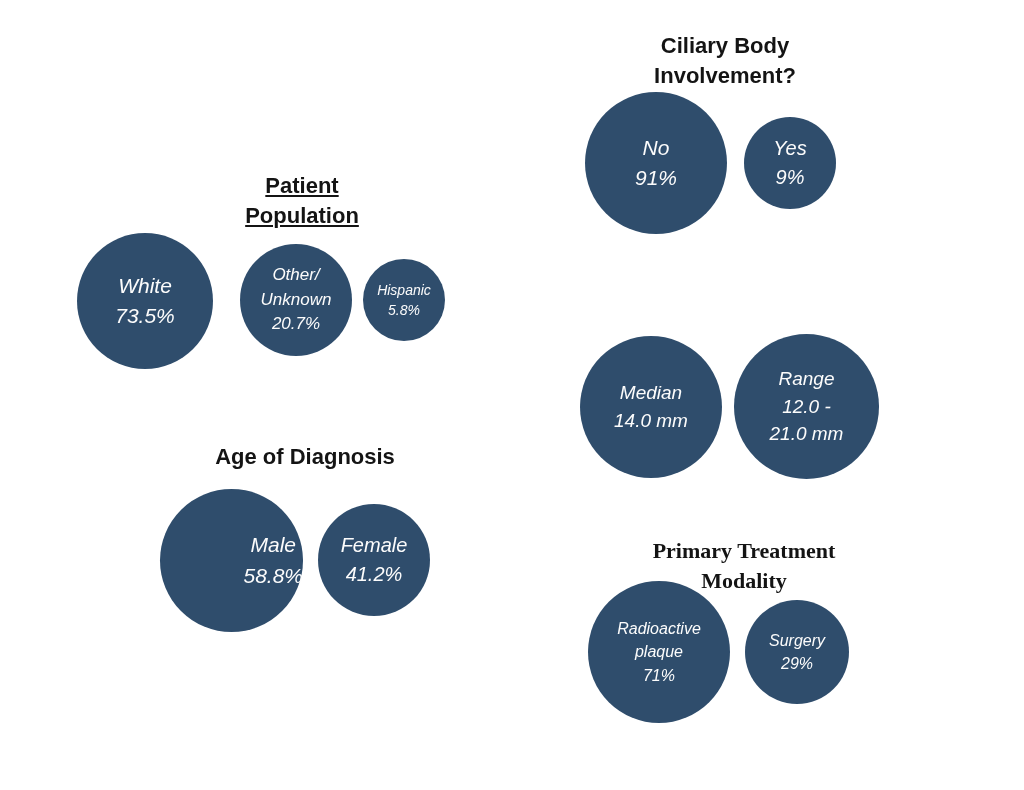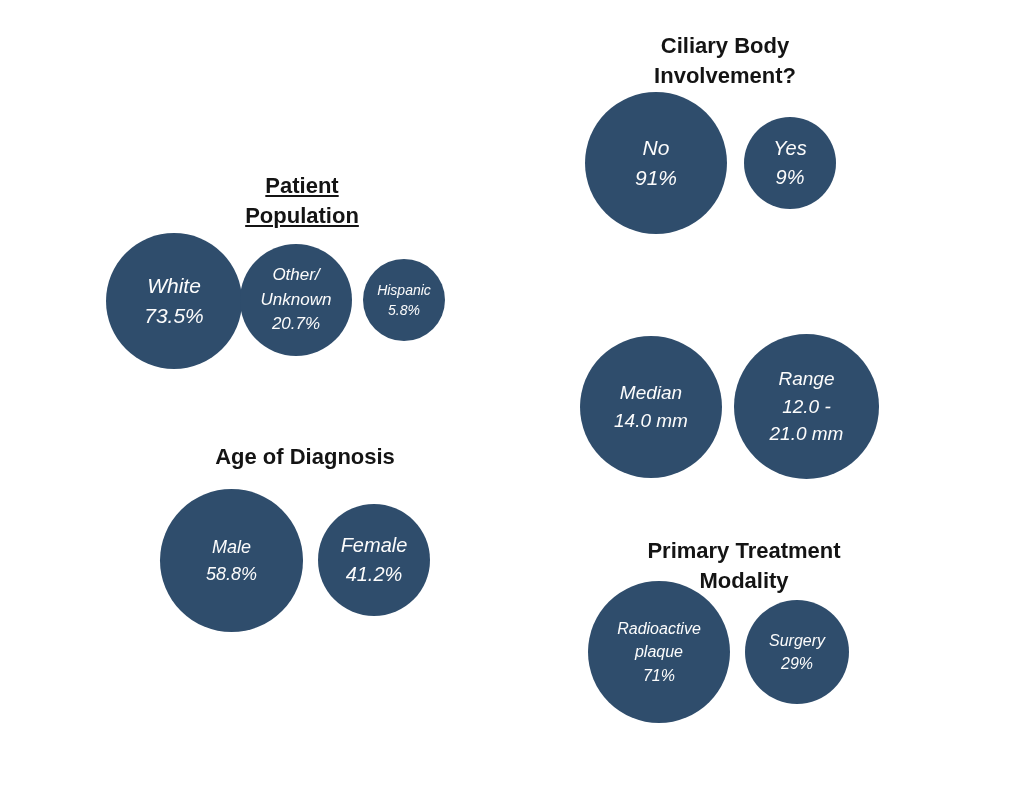--- a/index.html
+++ b/index.html
@@ -45,42 +45,42 @@
     white-space: pre-line;
     font-style: italic;
   }
 </style>
 </head>
 <body>
 
 <div class="canvas">
 
   <h2 class="group-title" style="left:218px; top:162px; width:150px;text-decoration:underline;">Patient Population</h2>
-  <div class="bubble" style="left:106px; top:233px; width:136px; height:136px; font-size:21px;align-items:center;">
+  <div class="bubble" style="left:77px; top:233px; width:136px; height:136px; font-size:21px;align-items:center;">
     <div class="bubble-text">
       <span class="bubble-label">White</span>
       <span class="bubble-value">73.5%</span>
     </div>
   </div>
   <div class="bubble" style="left:240px; top:244px; width:112px; height:112px; font-size:17px;">
     <div class="bubble-text">
       <span class="bubble-label">Other/
 Unknown</span>
       <span class="bubble-value">20.7%</span>
     </div>
   </div>
   <div class="bubble" style="left:363px; top:259px; width:82px; height:82px; font-size:14px;">
     <div class="bubble-text">
       <span class="bubble-label">Hispanic</span>
       <span class="bubble-value">5.8%</span>
     </div>
   </div>
 
   <h2 class="group-title" style="left:186px; top:433px; width:220px;">Age of Diagnosis</h2>
-  <div class="bubble" style="left:160px; top:489px; width:143px; height:143px; font-size:18px;">
+  <div class="bubble" style="left:160px; top:489px; width:143px; height:143px; font-size:21px;justify-content:flex-end;">
     <div class="bubble-text">
       <span class="bubble-label">Male</span>
       <span class="bubble-value">58.8%</span>
     </div>
   </div>
   <div class="bubble" style="left:318px; top:504px; width:112px; height:112px; font-size:20px;">
     <div class="bubble-text">
       <span class="bubble-label">Female</span>
       <span class="bubble-value">41.2%</span>
     </div>
@@ -107,21 +107,21 @@
     </div>
   </div>
   <div class="bubble" style="left:734px; top:334px; width:145px; height:145px; font-size:19px;">
     <div class="bubble-text">
       <span class="bubble-label">Range</span>
       <span class="bubble-value">12.0 -
 21.0 mm</span>
     </div>
   </div>
 
-  <h2 class="group-title" style="left:620px; top:527px; width:230px;">Primary Treatment Modality</h2>
+  <h2 class="group-title" style="left:620px; top:527px; width:230px;font-family:Liberation Serif, serif;">Primary Treatment Modality</h2>
   <div class="bubble" style="left:588px; top:581px; width:142px; height:142px; font-size:16px;">
     <div class="bubble-text">
       <span class="bubble-label">Radioactive
 plaque</span>
       <span class="bubble-value">71%</span>
     </div>
   </div>
   <div class="bubble" style="left:745px; top:600px; width:104px; height:104px; font-size:16px;align-items:center;">
     <div class="bubble-text">
       <span class="bubble-label">Surgery</span>

